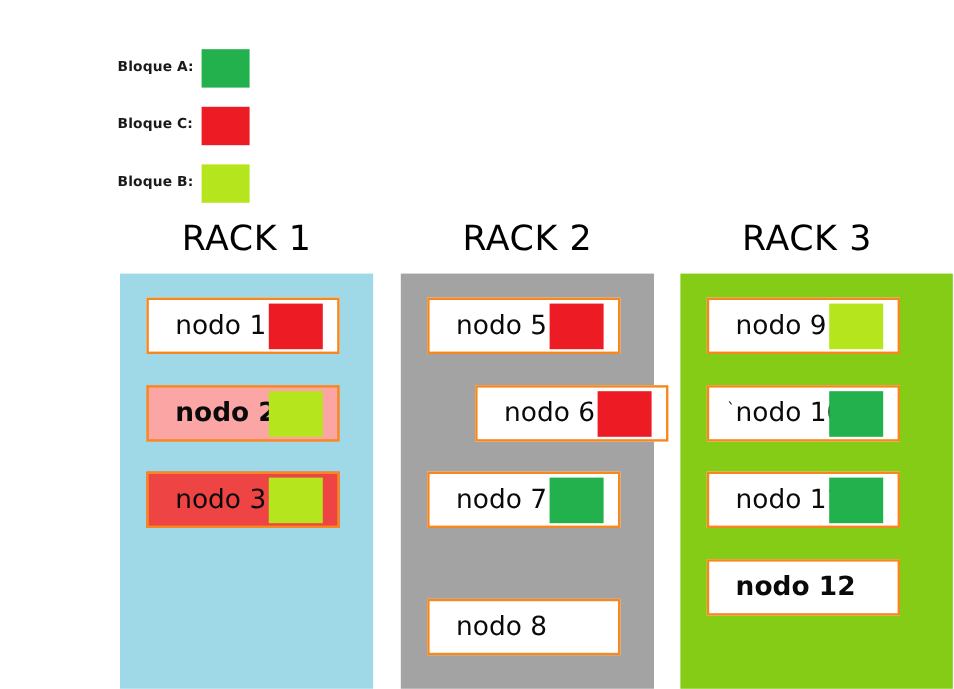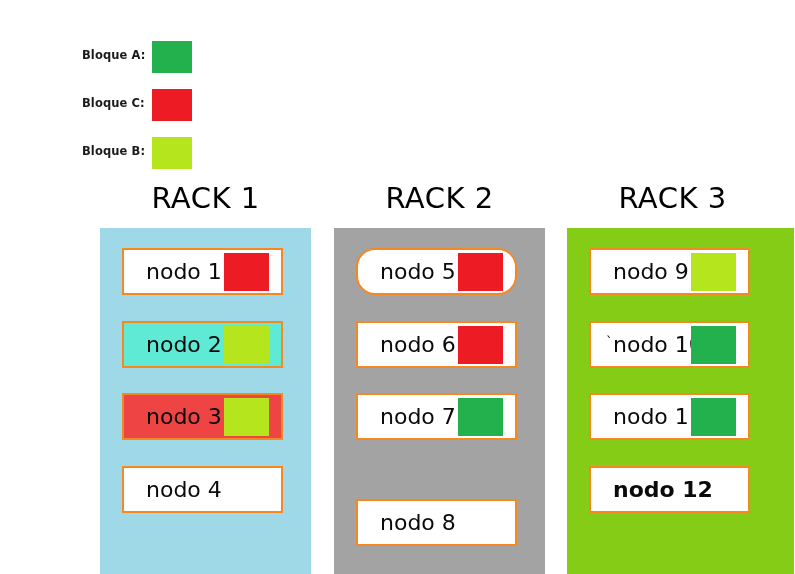--- a/index.html
+++ b/index.html
@@ -11,21 +11,21 @@
     height: 574px;
     background: #ffffff;
     font-family: "DejaVu Sans", "Liberation Sans", sans-serif;
     overflow: hidden;
     position: relative;
   }
 
   
   #legend {
     position: absolute;
-    left: 82px;
+    left: 98px;
     top: 38px;
     width: 130px;
   }
   .legend-row {
     position: relative;
     height: 48px;
   }
   .legend-label {
     position: absolute;
     left: 0;
@@ -120,39 +120,36 @@
       <div class="legend-swatch" style="background: rgb(181, 230, 29);"></div>
     </div>
   </div>
 <div id="racks">
     <div class="rack" style="left: 100px; background: rgb(159, 217, 232);">
       <div class="rack-title">RACK 1</div>
       <div class="node" style="top: 20px; border-color: rgb(247, 136, 31); background: rgb(255, 255, 255);">
         <div class="node-label">nodo 1</div>
         <div class="node-block" style="background: rgb(237, 28, 36);"></div>
       </div>
-      <div class="node" style="top: 93px; border-color: rgb(247, 136, 31); background: #5eead4;">
+      <div class="node" style="top: 93px; border-color: rgb(247, 136, 31); background: #fca5a5; font-weight: bold;">
         <div class="node-label">nodo 2</div>
         <div class="node-block" style="background: rgb(181, 230, 29);"></div>
       </div>
       <div class="node" style="top: 165px; border-color: rgb(247, 136, 31); background: #ef4444;">
         <div class="node-label">nodo 3</div>
         <div class="node-block" style="background: rgb(181, 230, 29);"></div>
       </div>
-      <div class="node" style="top: 238px; border-color: rgb(247, 136, 31); background: rgb(255, 255, 255);">
-        <div class="node-label">nodo 4</div>
-      </div>
     </div>
     <div class="rack" style="left: 334px; background: #a3a3a3;">
       <div class="rack-title">RACK 2</div>
-      <div class="node" style="top: 20px; border-color: rgb(247, 136, 31); background: rgb(255, 255, 255); border-radius: 19px;">
+      <div class="node" style="top: 20px; border-color: rgb(247, 136, 31); background: rgb(255, 255, 255);">
         <div class="node-label">nodo 5</div>
         <div class="node-block" style="background: rgb(237, 28, 36);"></div>
       </div>
-      <div class="node" style="top: 93px; border-color: rgb(247, 136, 31); background: rgb(255, 255, 255);">
+      <div class="node" style="top: 93px; border-color: rgb(247, 136, 31); background: rgb(255, 255, 255); margin-left: 40px;">
         <div class="node-label">nodo 6</div>
         <div class="node-block" style="background: rgb(237, 28, 36);"></div>
       </div>
       <div class="node" style="top: 165px; border-color: rgb(247, 136, 31); background: rgb(255, 255, 255);">
         <div class="node-label">nodo 7</div>
         <div class="node-block" style="background: rgb(34, 177, 76);"></div>
       </div>
       <div class="node" style="top: 238px; border-color: rgb(247, 136, 31); background: rgb(255, 255, 255); margin-top: 33px;">
         <div class="node-label">nodo 8</div>
       </div>

